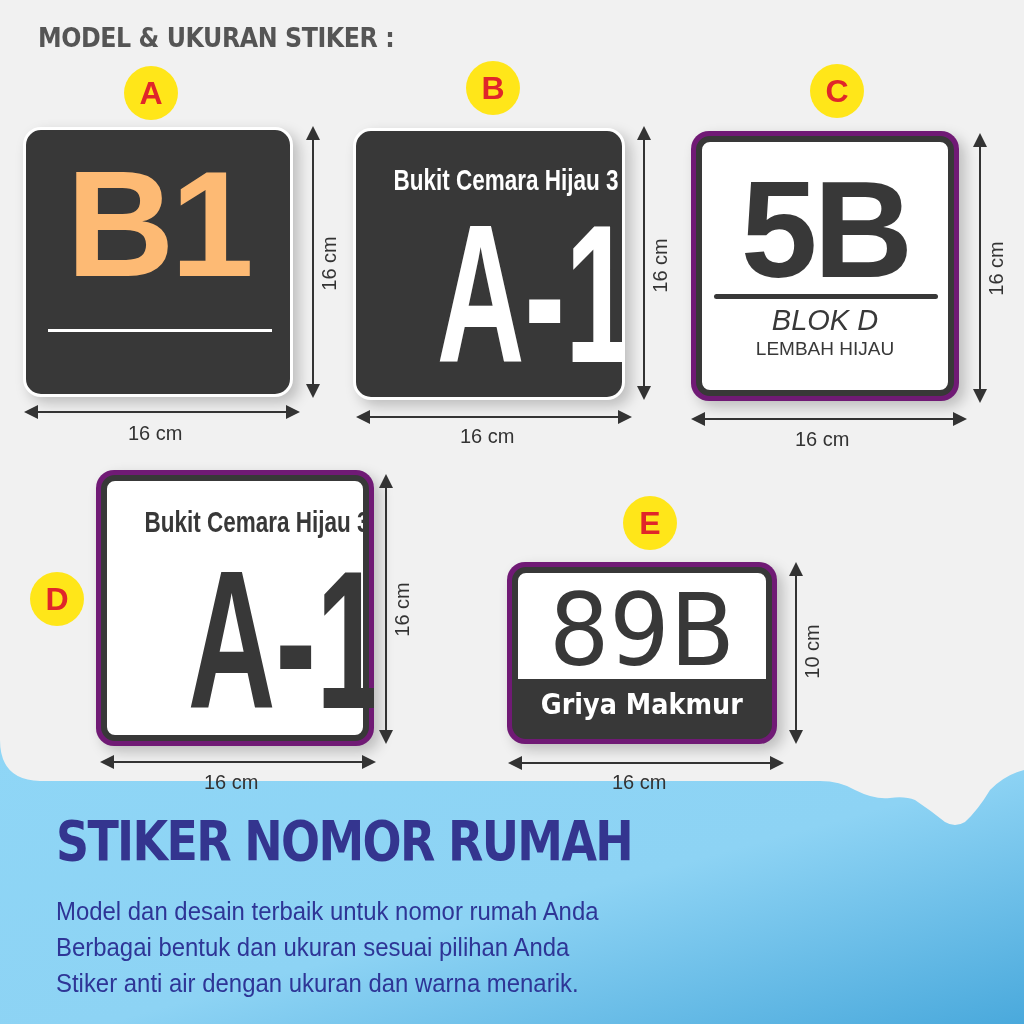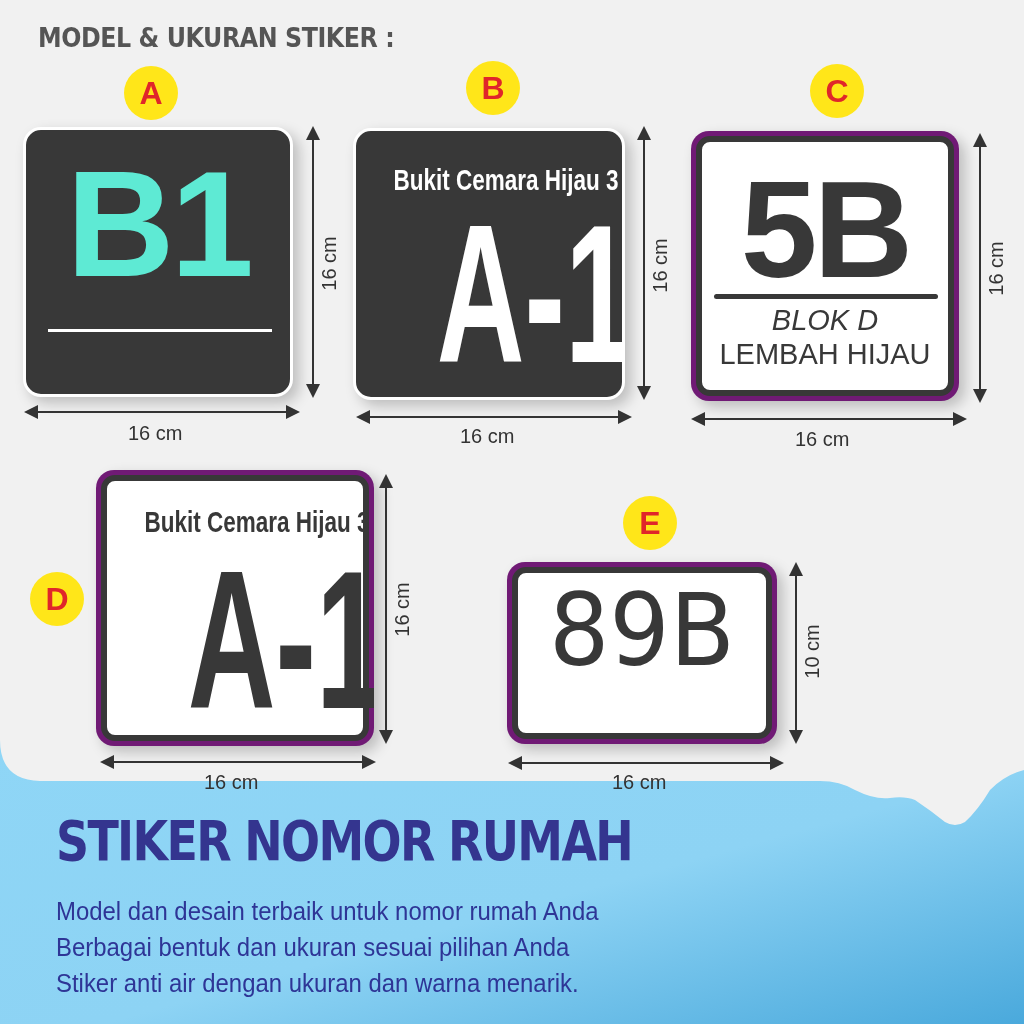--- a/index.html
+++ b/index.html
@@ -92,21 +92,21 @@
       <stop offset="1" stop-color="#4aa9dc"></stop>
     </linearGradient>
   </defs>
   <path d="M0 740 Q0 780 40 781 L820 781 Q840 781 855 790 Q875 800 890 798 Q905 796 915 800 Q930 810 945 822 Q955 828 965 822 Q978 810 990 790 Q1005 775 1024 770 L1024 1024 L0 1024 Z" fill="url(#wg)"></path>
 </svg>
 
 <div class="abs heading">MODEL &amp; UKURAN STIKER :</div>
 
 <div class="abs badge" style="left:124px;top:66px;">A</div>
 <div class="sticker dark" style="left:23px;top:127px;width:270px;height:270px;">
-  <div class="center big" style="top:14px;font-size:150px;color:#5eead4;line-height:160px;">B1</div>
+  <div class="center big" style="top:14px;font-size:150px;color:#fdba74;line-height:160px;">B1</div>
   <div style="position:absolute;left:22px;right:18px;top:199px;height:3px;background:#fff;"></div>
 </div>
 <div class="dim-v" style="left:312px;top:128px;height:268px;"></div>
 <div class="dim-label rot" style="left:302px;top:252px;">16 cm</div>
 <div class="dim-h" style="left:26px;top:411px;width:272px;"></div>
 <div class="dim-label" style="left:128px;top:422px;">16 cm</div>
 
 <div class="abs badge" style="left:466px;top:61px;">B</div>
 <div class="sticker dark" style="left:353px;top:128px;width:272px;height:272px;">
   <div class="center" style="top:32px;font-size:30px;font-weight:bold;color:#fff;">
@@ -120,21 +120,21 @@
 <div class="dim-label rot" style="left:633px;top:254px;">16 cm</div>
 <div class="dim-h" style="left:358px;top:416px;width:272px;"></div>
 <div class="dim-label" style="left:460px;top:425px;">16 cm</div>
 
 <div class="abs badge" style="left:810px;top:64px;">C</div>
 <div class="sticker light" style="left:691px;top:131px;width:268px;height:270px;">
   <div class="inner">
     <div class="center big" style="top:12px;font-size:138px;color:#383838;line-height:150px;">5B</div>
     <div style="position:absolute;left:12px;right:10px;top:152px;height:5px;background:#383838;border-radius:3px;"></div>
     <div class="center" style="top:162px;font-size:29px;color:#383838;font-style:italic;">BLOK D</div>
-    <div class="center" style="top:196px;font-size:29px;color:#383838;">LEMBAH HIJAU</div>
+    <div class="center" style="top:196px;font-size:19px;color:#383838;">LEMBAH HIJAU</div>
   </div>
 </div>
 <div class="dim-v" style="left:979px;top:135px;height:266px;"></div>
 <div class="dim-label rot" style="left:969px;top:257px;">16 cm</div>
 <div class="dim-h" style="left:693px;top:418px;width:272px;"></div>
 <div class="dim-label" style="left:795px;top:428px;">16 cm</div>
 
 <div class="abs badge" style="left:30px;top:572px;">D</div>
 <div class="sticker light" style="left:96px;top:470px;width:278px;height:276px;">
   <div class="inner">
@@ -150,20 +150,25 @@
 <div class="dim-label rot" style="left:375px;top:598px;">16 cm</div>
 <div class="dim-h" style="left:102px;top:761px;width:272px;"></div>
 <div class="dim-label" style="left:204px;top:771px;">16 cm</div>
 
 <div class="abs badge" style="left:623px;top:496px;">E</div>
 <div class="sticker light" style="left:507px;top:562px;width:270px;height:182px;">
   <div class="inner" style="border-width:6px;">
     <div class="center" style="top:4px;font-size:100px;color:#383838;line-height:108px;font-family:'DejaVu Sans',sans-serif;">
       <span class="cond" style="transform:scaleX(0.95);">89B</span>
     </div>
+    <div style="position:absolute;left:0;right:0;bottom:0;height:54px;background:#383838;">
+      <div class="center" style="top:8px;font-size:29px;font-weight:bold;color:#fff;font-family:'DejaVu Sans',sans-serif;">
+        <span class="cond" style="transform:scaleX(0.88);">Griya Makmur</span>
+      </div>
+    </div>
   </div>
 </div>
 <div class="dim-v" style="left:795px;top:564px;height:178px;"></div>
 <div class="dim-label rot" style="left:785px;top:640px;">10 cm</div>
 <div class="dim-h" style="left:510px;top:762px;width:272px;"></div>
 <div class="dim-label" style="left:612px;top:771px;">16 cm</div>
 
 <div class="abs title">STIKER NOMOR RUMAH</div>
 <div class="abs desc" style="top:896px;">Model dan desain terbaik untuk nomor rumah Anda</div>
 <div class="abs desc" style="top:932px;">Berbagai bentuk dan ukuran sesuai pilihan Anda</div>

